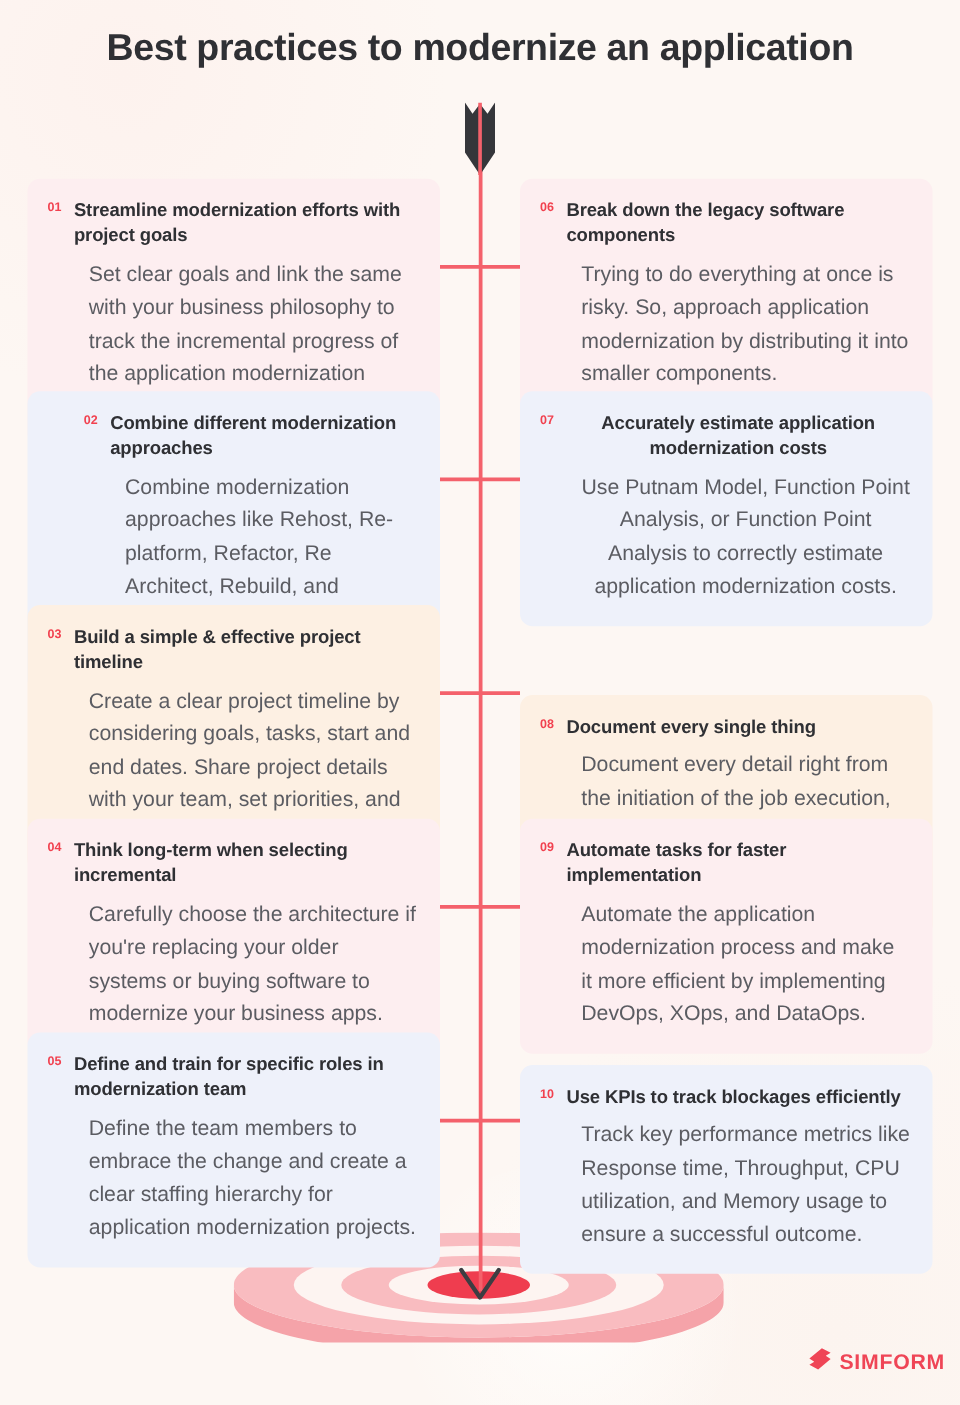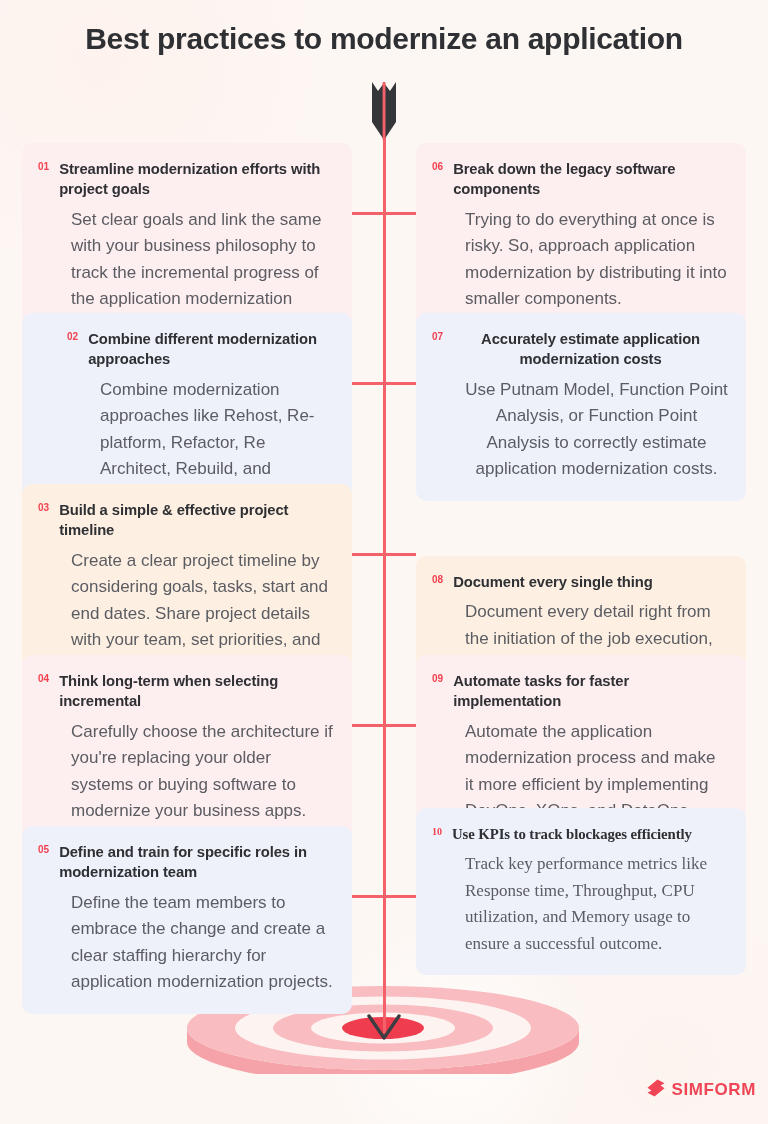--- a/index.html
+++ b/index.html
@@ -197,21 +197,21 @@
       </div>
       <div class="card-desc">Automate the application modernization process and make it more efficient by implementing DevOps, XOps, and DataOps.</div>
     </div>
     <div class="card left" style="top: 826px; min-height: 128px; background: rgb(238, 241, 250);">
       <div class="card-head">
         <span class="card-num">05</span>
         <span class="card-title">Define and train for specific roles in modernization team</span>
       </div>
       <div class="card-desc">Define the team members to embrace the change and create a clear staffing hierarchy for application modernization projects.</div>
     </div>
-    <div class="card right" style="top: 808px; min-height: 128px; background: rgb(238, 241, 250); font-family: Liberation Serif, serif;">
+    <div class="card right" style="top: 852px; min-height: 128px; background: rgb(238, 241, 250);">
       <div class="card-head">
         <span class="card-num">10</span>
         <span class="card-title">Use KPIs to track blockages efficiently</span>
       </div>
       <div class="card-desc">Track key performance metrics like Response time, Throughput, CPU utilization, and Memory usage to ensure a successful outcome.</div>
     </div>
     <div class="connector" style="top: 212px; left: 352px; width: 32px;"></div>
     <div class="connector" style="top: 212px; left: 384px; width: 32px;"></div>
     <div class="connector" style="top: 382px; left: 352px; width: 32px;"></div>
     <div class="connector" style="top: 382px; left: 384px; width: 32px;"></div>

